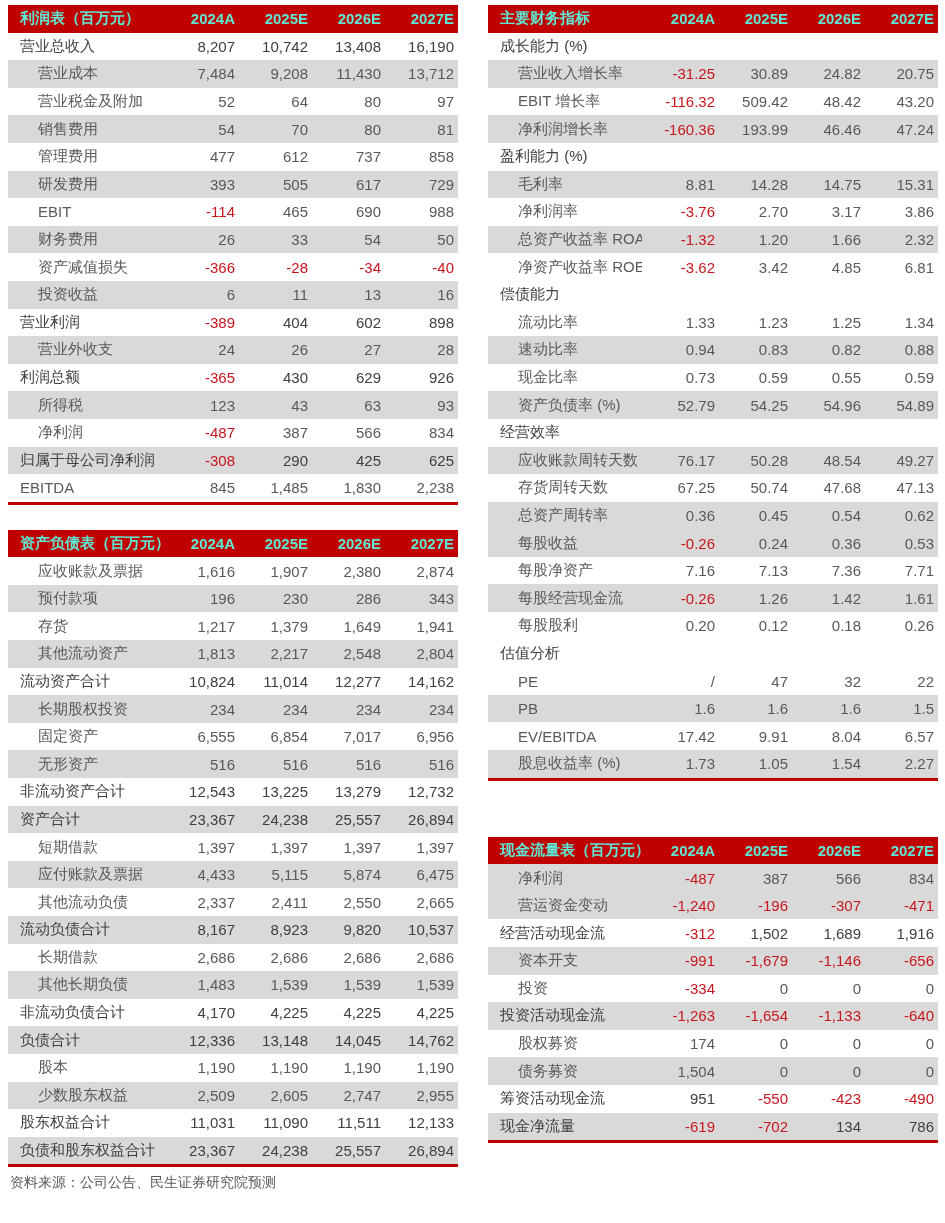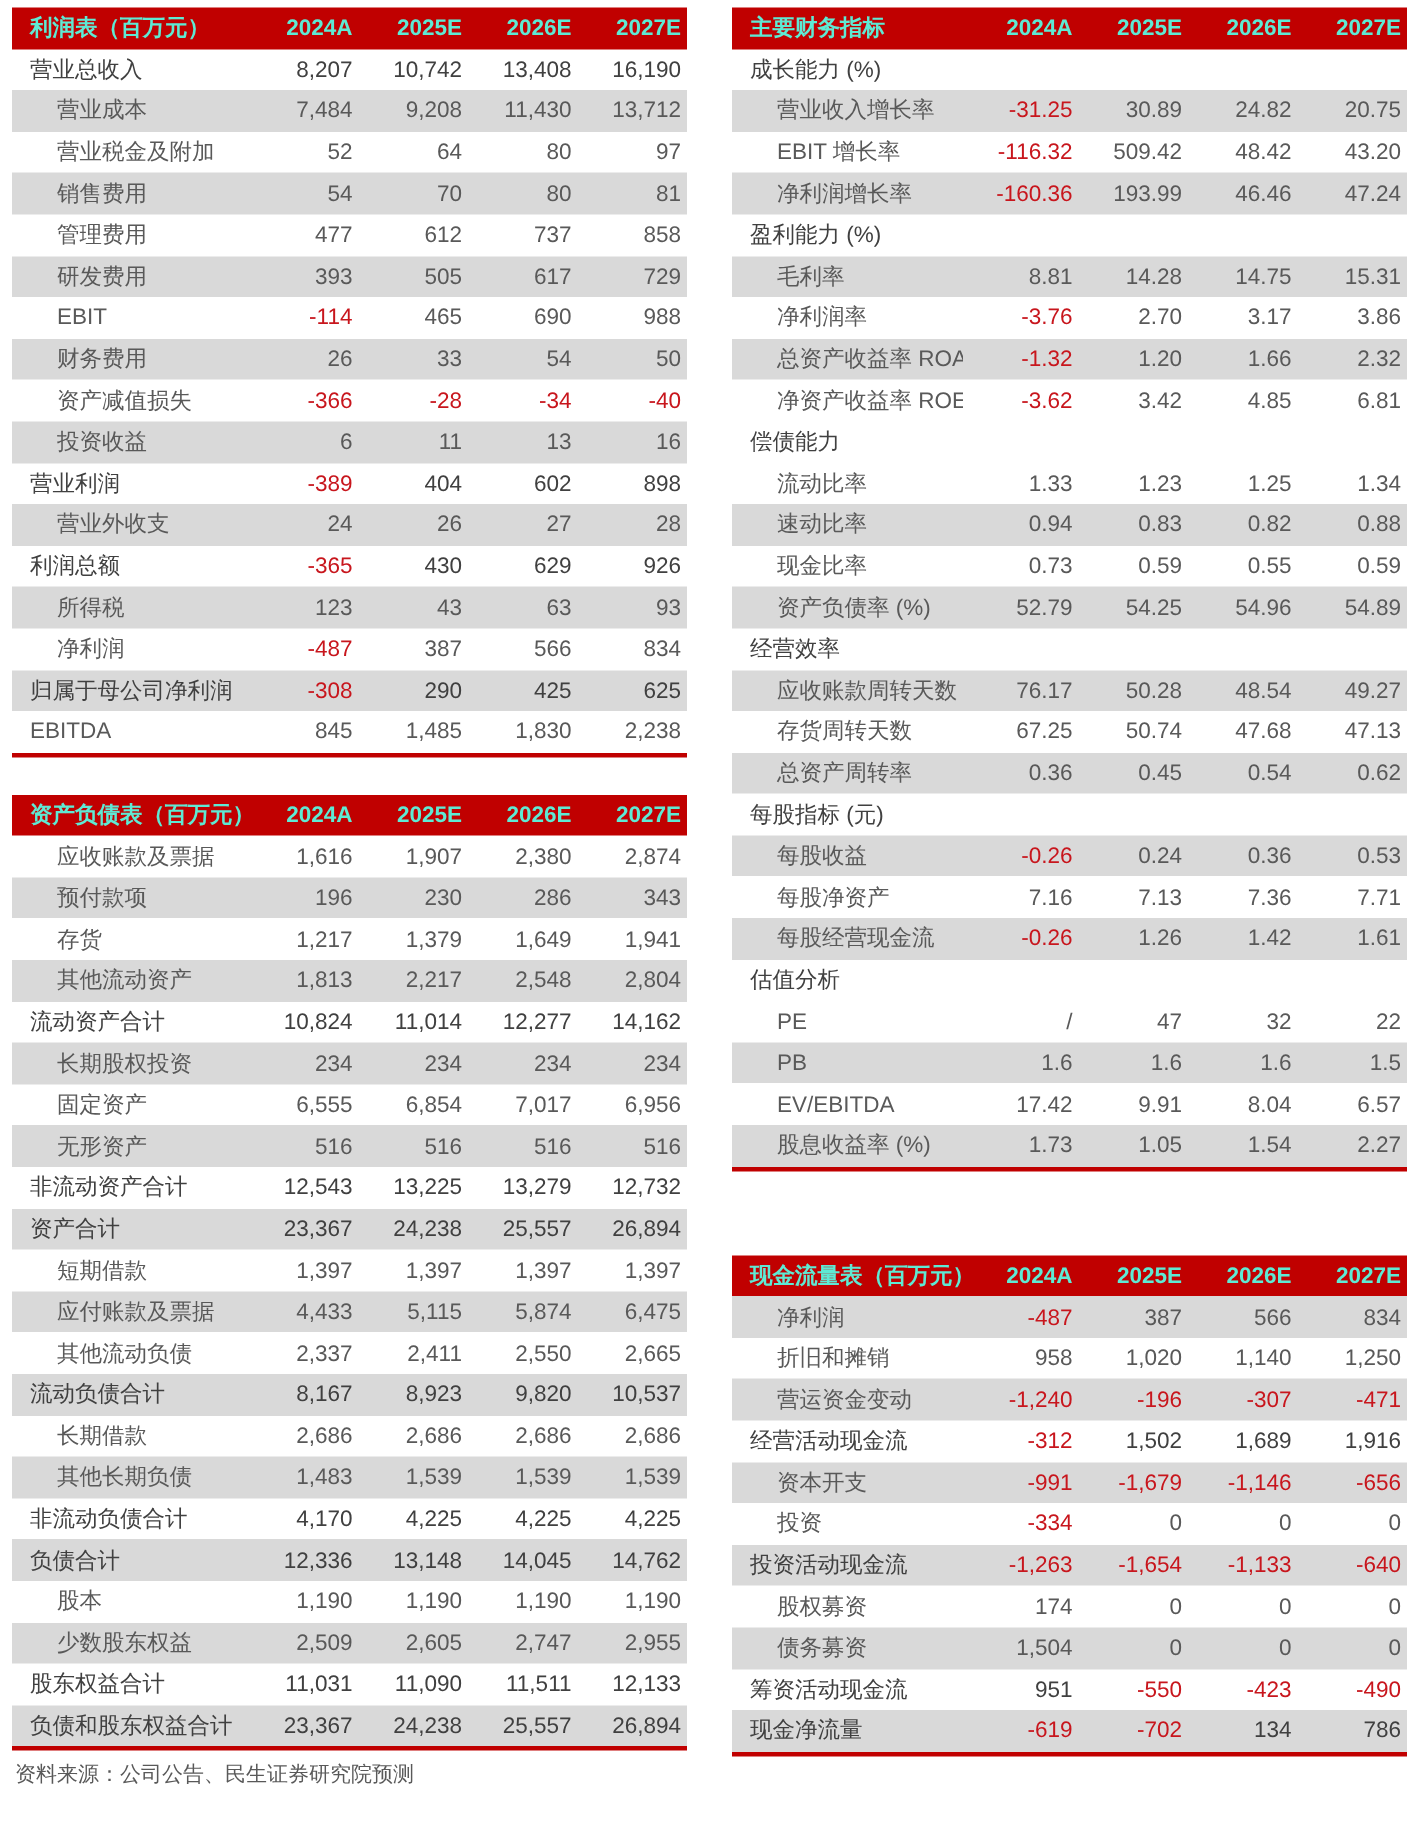--- a/index.html
+++ b/index.html
@@ -462,47 +462,47 @@
           <div class="t-val">47.68</div>
           <div class="t-val">47.13</div>
         </div>
         <div class="t-row shade">
           <div class="t-label lab-indent">总资产周转率</div>
           <div class="t-val">0.36</div>
           <div class="t-val">0.45</div>
           <div class="t-val">0.54</div>
           <div class="t-val">0.62</div>
         </div>
-        <div class="t-row bold">
-          <div class="t-label">每股指标 (元)</div>
-          <div class="t-val"></div>
-          <div class="t-val"></div>
-          <div class="t-val"></div>
-          <div class="t-val"></div>
-        </div>
         <div class="t-row shade">
           <div class="t-label lab-indent">每股收益</div>
           <div class="t-val neg">-0.26</div>
           <div class="t-val">0.24</div>
           <div class="t-val">0.36</div>
           <div class="t-val">0.53</div>
         </div>
         <div class="t-row">
           <div class="t-label lab-indent">每股净资产</div>
           <div class="t-val">7.16</div>
           <div class="t-val">7.13</div>
           <div class="t-val">7.36</div>
           <div class="t-val">7.71</div>
         </div>
         <div class="t-row shade">
           <div class="t-label lab-indent">每股经营现金流</div>
           <div class="t-val neg">-0.26</div>
           <div class="t-val">1.26</div>
           <div class="t-val">1.42</div>
           <div class="t-val">1.61</div>
+        </div>
+        <div class="t-row">
+          <div class="t-label lab-indent">每股股利</div>
+          <div class="t-val">0.20</div>
+          <div class="t-val">0.12</div>
+          <div class="t-val">0.18</div>
+          <div class="t-val">0.26</div>
         </div>
         <div class="t-row bold">
           <div class="t-label">估值分析</div>
           <div class="t-val"></div>
           <div class="t-val"></div>
           <div class="t-val"></div>
           <div class="t-val"></div>
         </div>
         <div class="t-row">
           <div class="t-label lab-indent">PE</div>
@@ -541,27 +541,20 @@
           <div class="t-val">2026E</div>
           <div class="t-val">2027E</div>
         </div>
         <div class="t-row shade">
           <div class="t-label lab-indent">净利润</div>
           <div class="t-val neg">-487</div>
           <div class="t-val">387</div>
           <div class="t-val">566</div>
           <div class="t-val">834</div>
         </div>
-        <div class="t-row">
-          <div class="t-label lab-indent">折旧和摊销</div>
-          <div class="t-val">958</div>
-          <div class="t-val">1,020</div>
-          <div class="t-val">1,140</div>
-          <div class="t-val">1,250</div>
-        </div>
         <div class="t-row shade">
           <div class="t-label lab-indent">营运资金变动</div>
           <div class="t-val neg">-1,240</div>
           <div class="t-val neg">-196</div>
           <div class="t-val neg">-307</div>
           <div class="t-val neg">-471</div>
         </div>
         <div class="t-row bold">
           <div class="t-label">经营活动现金流</div>
           <div class="t-val neg">-312</div>

